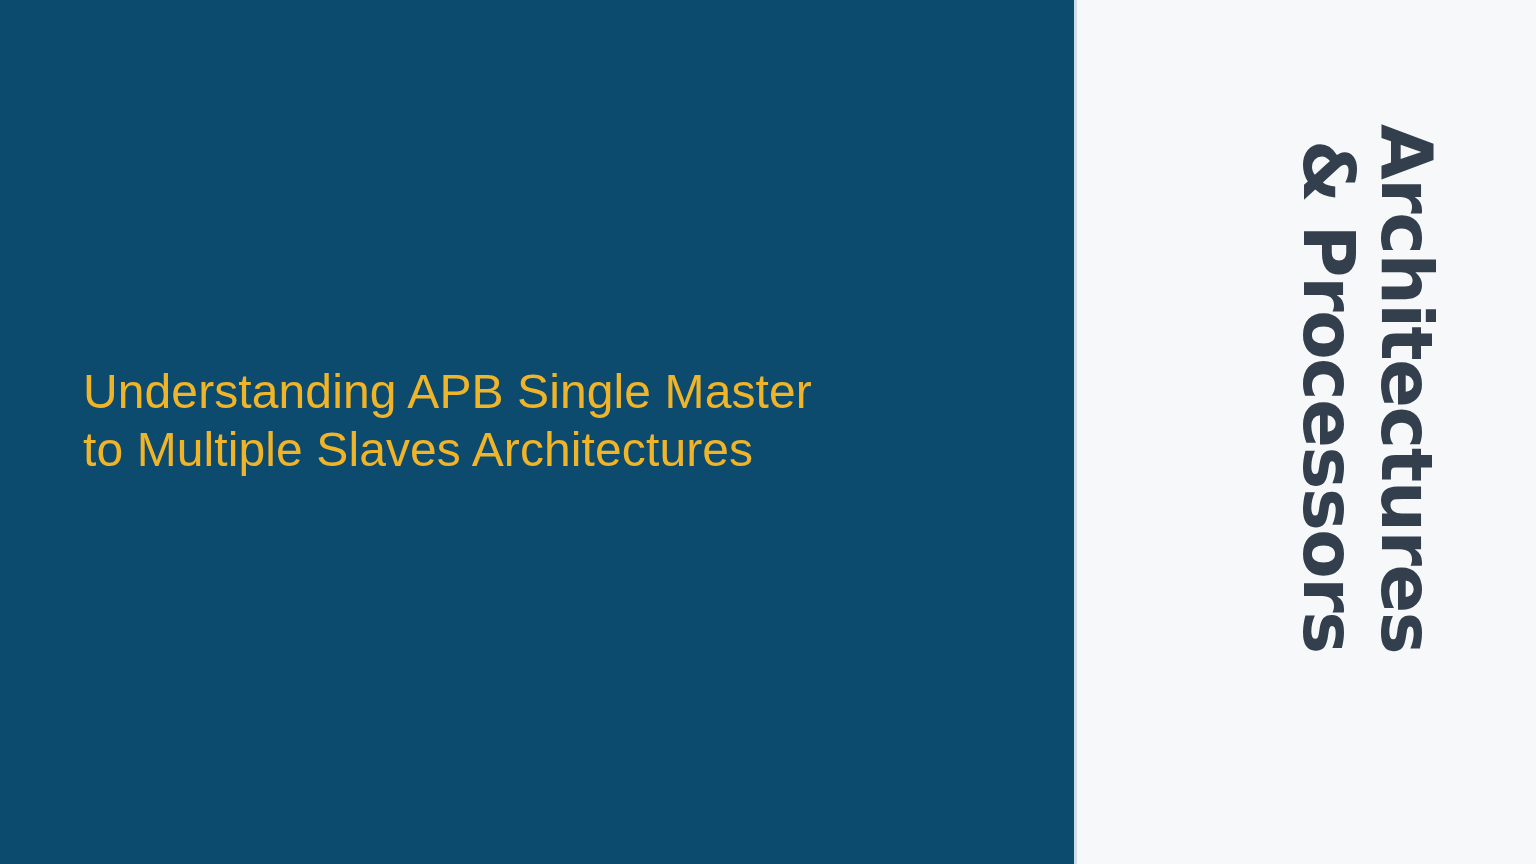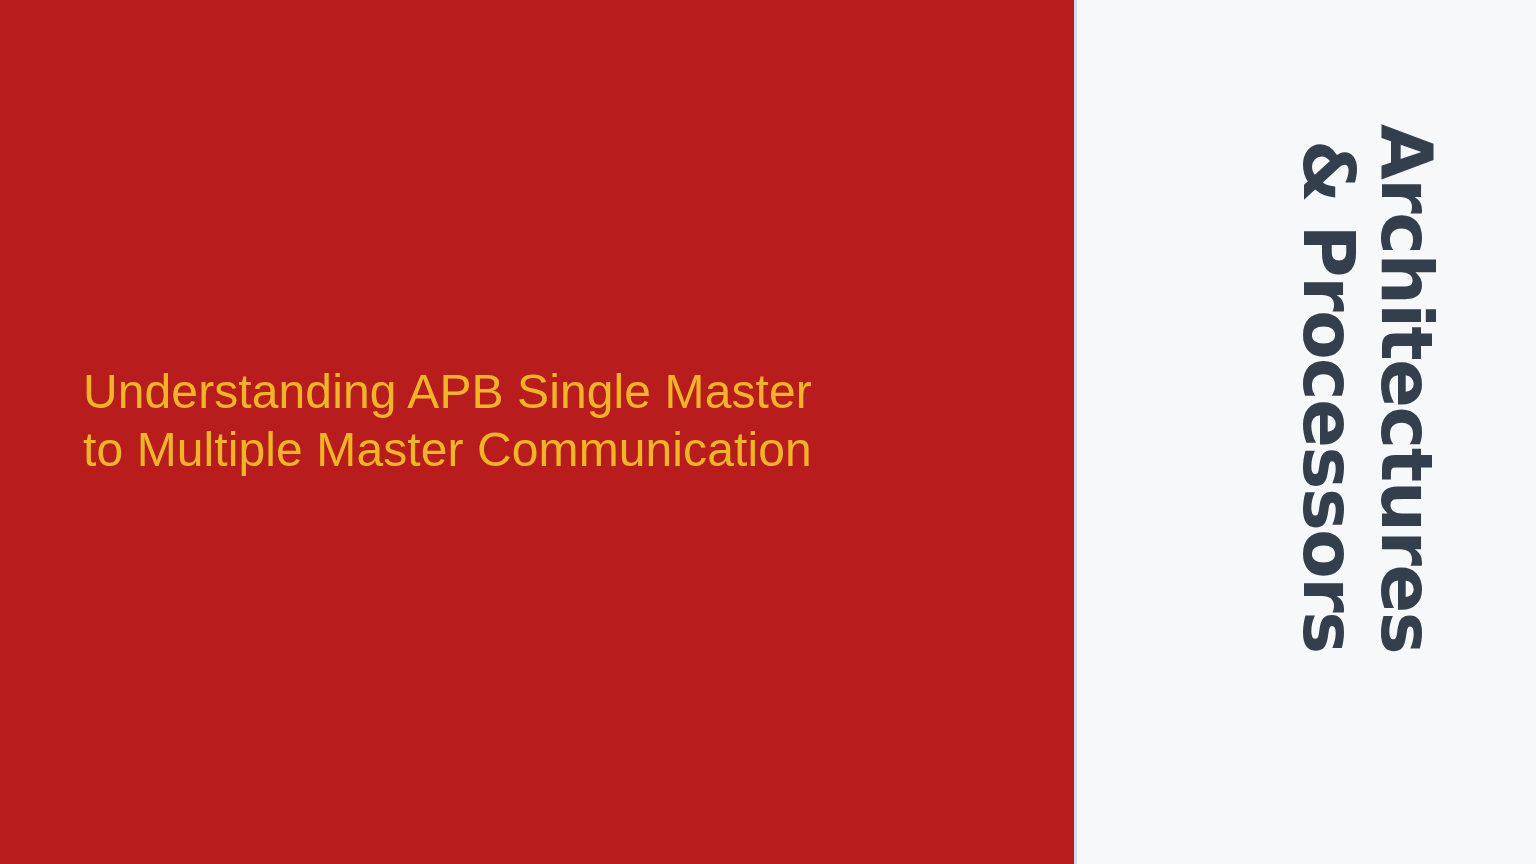--- a/index.html
+++ b/index.html
@@ -22,21 +22,21 @@
     height: 864px;
     display: flex;
     flex-direction: row;
   }
 
   
   #title-panel {
     position: relative;
     width: 1074px;
     height: 864px;
-    background: #b91c1c;
+    background: #0c4a6e;
     flex: 0 0 1074px;
     display: flex;
     align-items: center;
   }
 
   #title-block {
     padding-left: 83px;
     padding-right: 60px;
     width: 100%;
     margin-top: -22px;
@@ -104,21 +104,21 @@
   }
 </style>
 </head>
 <body>
 
 <div id="slide">
 
   <section id="title-panel">
     <div id="title-block">
       <div class="title-line">Understanding APB Single Master</div>
-      <div class="title-line">to Multiple Master Communication</div>
+      <div class="title-line">to Multiple Slaves Architectures</div>
     </div>
   </section>
 
   <div id="panel-divider"></div>
 
   <aside id="category-panel">
     <div id="category-stack">
       <div class="vertical-label" id="label-architectures">Architectures</div>
       <div class="vertical-label" id="label-processors">&amp; Processors</div>
     </div>

